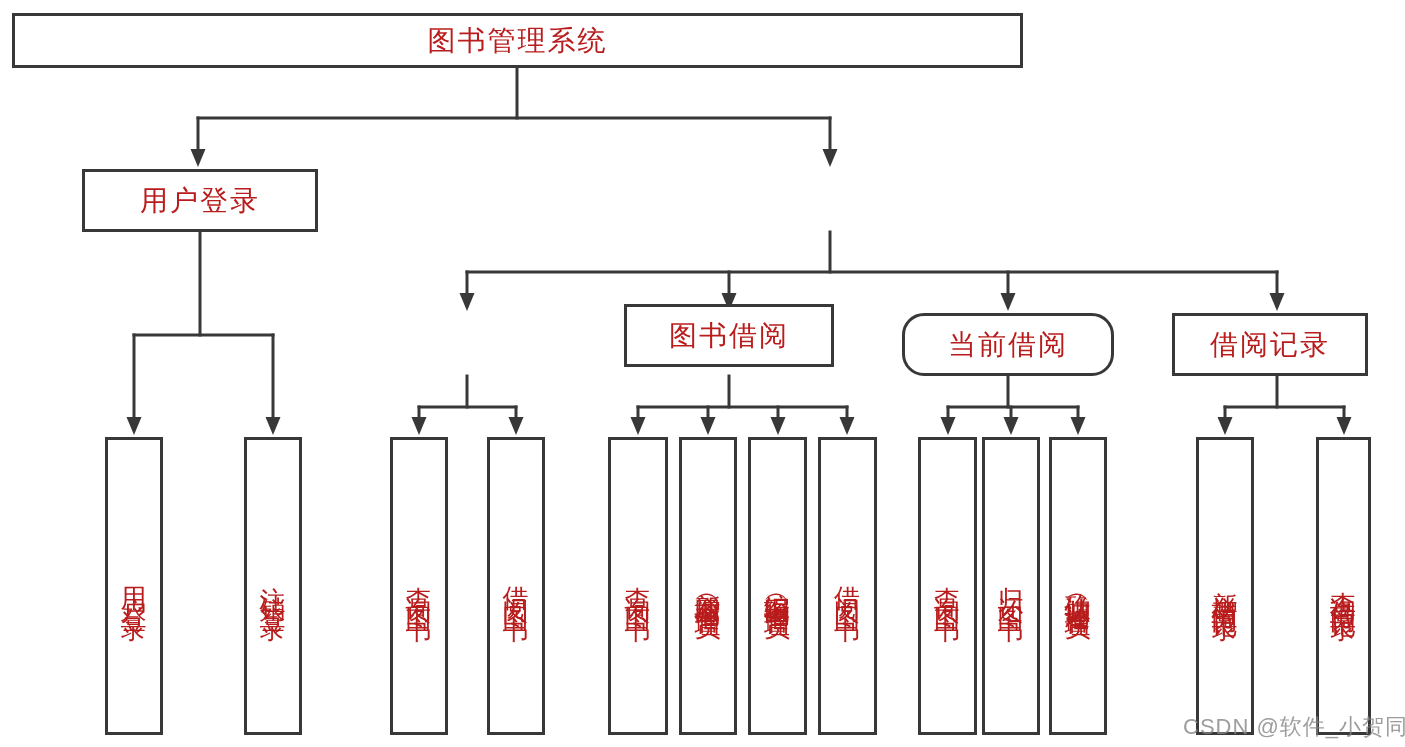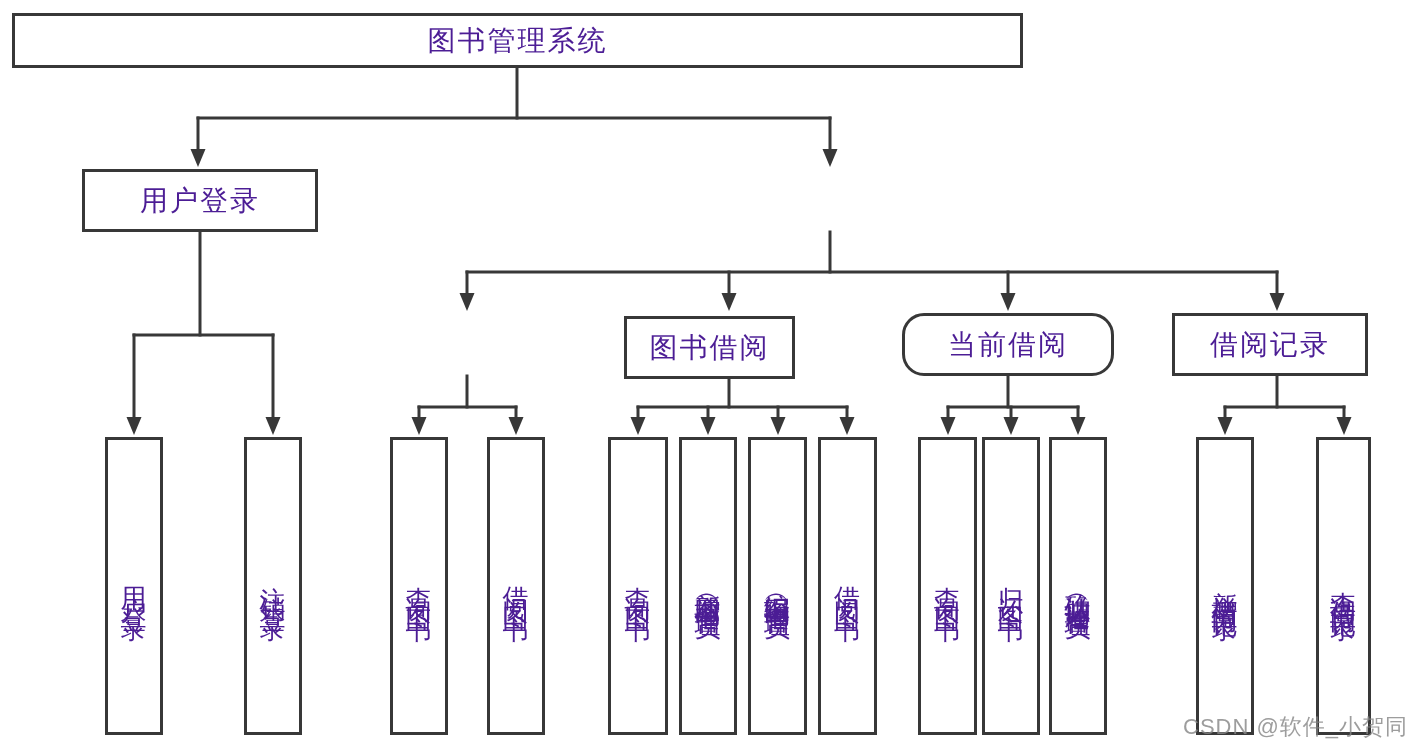--- a/index.html
+++ b/index.html
@@ -17,21 +17,21 @@
     width: 1405px; height: 747px;
   }
   .node {
     position: absolute;
     box-sizing: border-box;
     border: 3px solid #383838;
     background: #ffffff;
     display: flex;
     align-items: center;
     justify-content: center;
-    color: #4c1d95;
+    color: #b91c1c;
     text-align: center;
   }
   .h-node { font-size: 28px; letter-spacing: 2px; white-space: nowrap; }
   .leaf { font-size: 26px; }
   .leaf .vtext {
     writing-mode: vertical-rl;
     -webkit-writing-mode: vertical-rl;
     text-orientation: mixed;
     letter-spacing: 10px;
     line-height: 1;
@@ -116,21 +116,21 @@
       <polygon points="1070.5,417 1085.5,417 1078,435"></polygon>
       <polygon points="1217.5,417 1232.5,417 1225,435"></polygon>
       <polygon points="1336.5,417 1351.5,417 1344,435"></polygon>
     </g>
   </svg>
 
   <div class="node h-node" style="left:12px; top:13px; width:1011px; height:55px;">图书管理系统</div>
 
   <div class="node h-node" style="left:82px; top:169px; width:236px; height:63px;">用户登录</div>
 
-  <div class="node h-node" style="left:624px; top:316px; width:171px; height:63px;">图书借阅</div>
+  <div class="node h-node" style="left:624px; top:304px; width:210px; height:63px;">图书借阅</div>
   <div class="node h-node" style="left:902px; top:313px; width:212px; height:63px;border-radius:22px;">当前借阅</div>
   <div class="node h-node" style="left:1172px; top:313px; width:196px; height:63px;">借阅记录</div>
 
   <div class="node leaf" style="left:105px; top:437px; width:58px; height:298px;">
     <span class="vtext">用户登录</span>
   </div>
   <div class="node leaf" style="left:244px; top:437px; width:58px; height:298px;">
     <span class="vtext">注销登录</span>
   </div>
   <div class="node leaf" style="left:390px; top:437px; width:58px; height:298px;">

